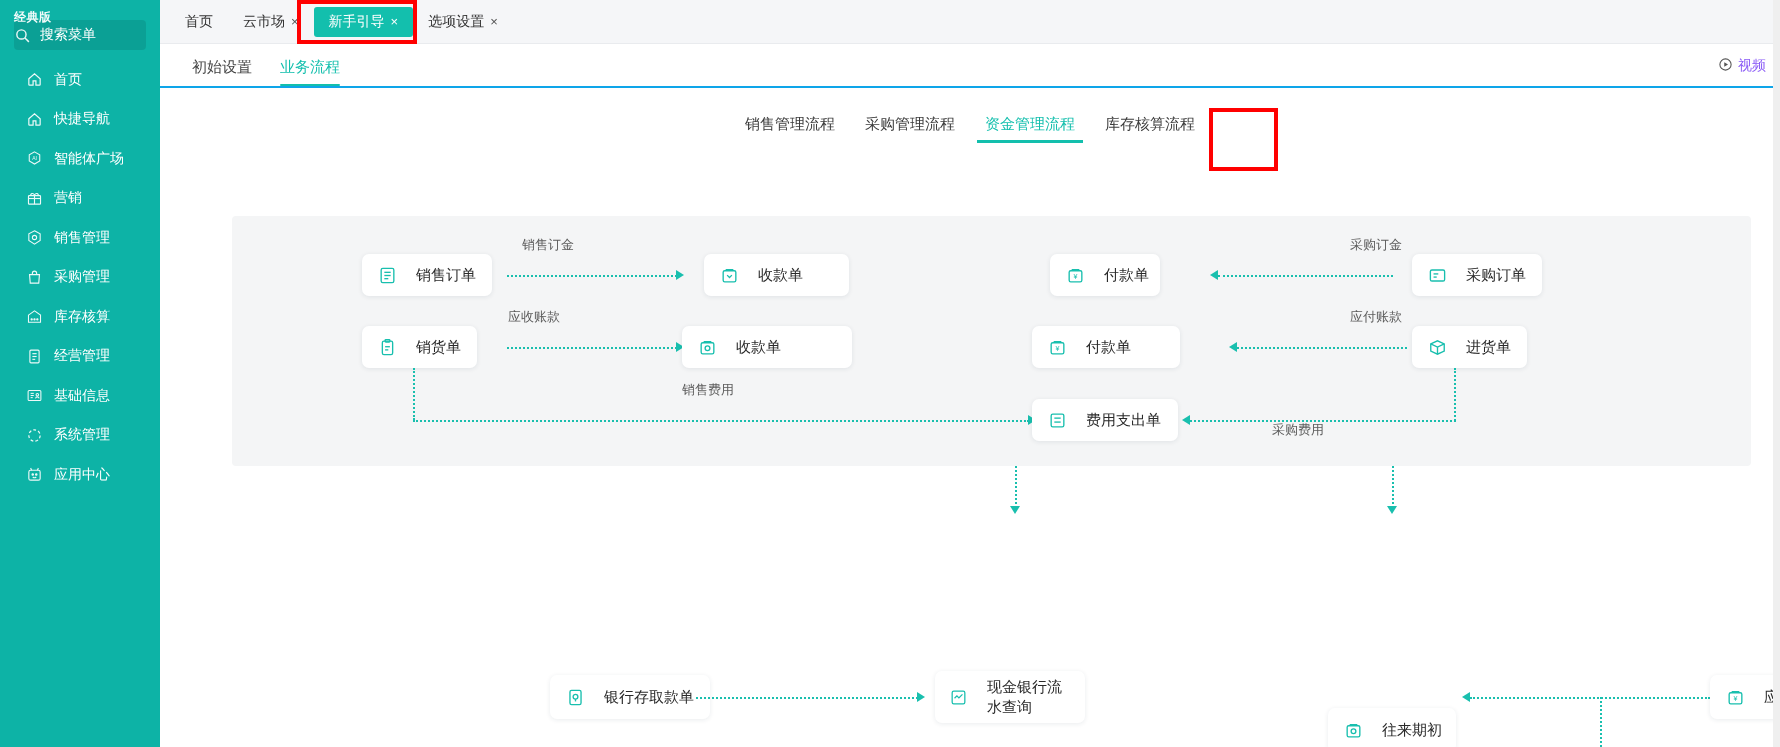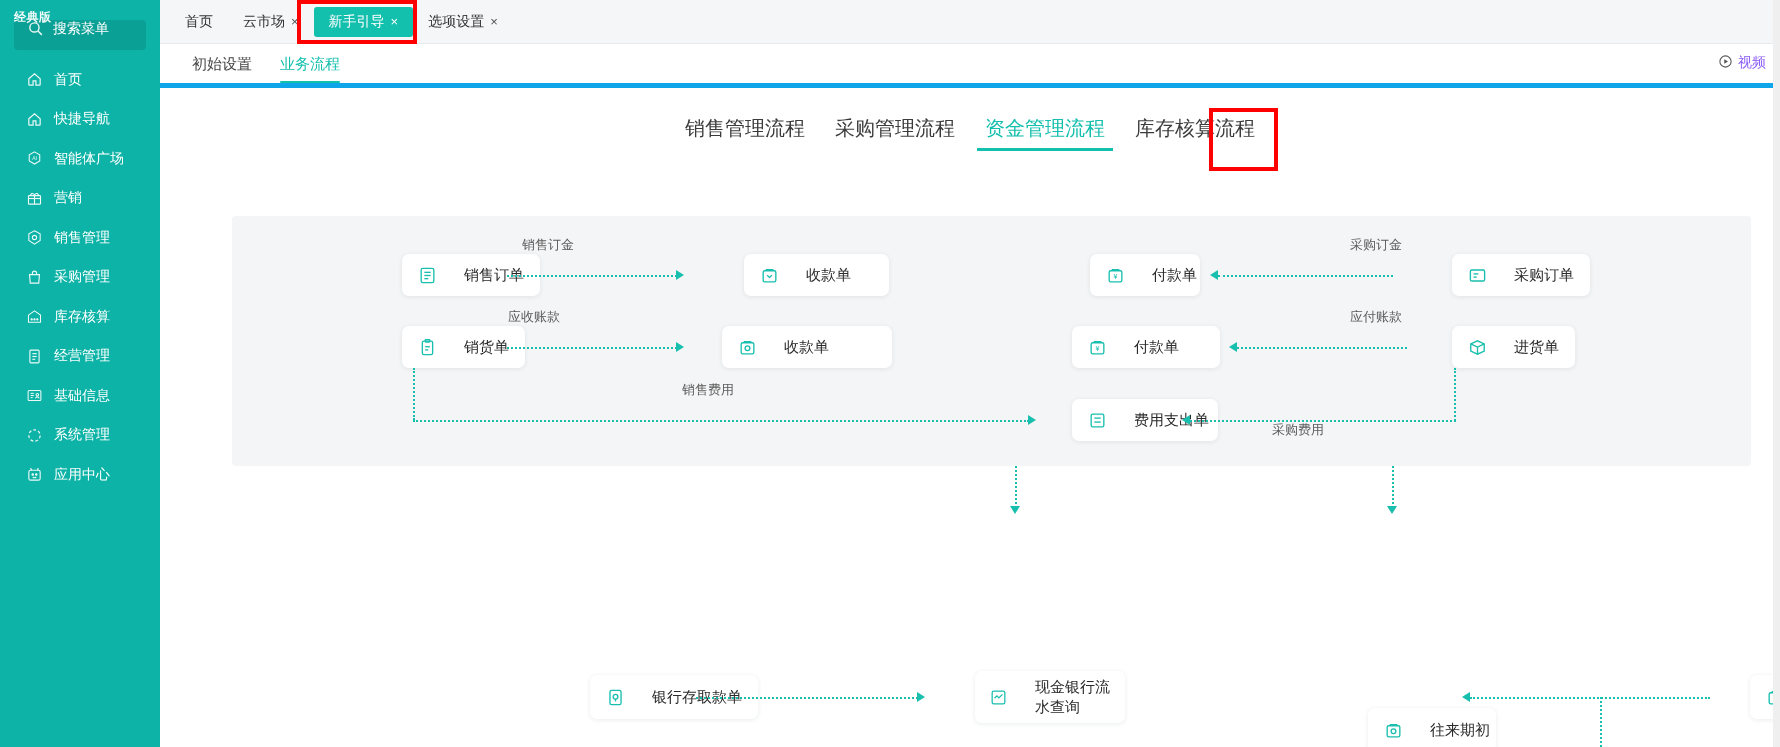--- a/index.html
+++ b/index.html
@@ -21,22 +21,21 @@
   }
   .sidebar-brand {
     color: #ffffff; font-size: 12px; font-weight: bold;
     padding: 10px 0 2px 14px; height: 16px; line-height: 14px;
     letter-spacing: .5px; opacity: .95;
   }
   .search-menu {
     margin: 4px 14px 10px 14px;
     height: 30px; border-radius: 4px;
     background: rgba(0,0,0,0.10);
-    display: flex; align-items: flex-start; gap: 9px;
-    padding-left: 13px;
+    display: flex; align-items: center; gap: 9px;
   }
   .search-menu .lbl { color:#fff; font-size: 14px; }
   .nav-list { display: flex; flex-direction: column; }
   .nav-item {
     height: 39.5px;
     display: flex; align-items: center; gap: 11px;
     padding-left: 26px;
     color: #ffffff; font-size: 14px;
     cursor: pointer;
   }
@@ -68,21 +67,21 @@
   }
   .tab.active { background: #13BFAD; color: #ffffff; }
   .tab .tclose { font-size: 13px; opacity: .85; }
   .tab.active .tclose { opacity: 1; }
 
   
   .subnav {
     height: 44px; flex: 0 0 44px; background: #fff;
     display: flex; align-items: flex-end; gap: 28px;
     padding: 0 0 0 32px;
-    border-bottom: 5px solid #0ea5e9;
+    border-bottom: 2px solid #0ea5e9;
     position: relative;
     text-align: right;
   }
   .subnav-item {
     font-size: 15px; color: #444; padding-bottom: 9px; cursor: pointer;
     position: relative;
   }
   .subnav-item.active { color: #13BFAD; }
   .subnav-item.active::after {
     content: ""; position: absolute; left: 0; right: 0; bottom: 0;
@@ -99,21 +98,21 @@
     flex: 1 1 auto; position: relative; background: #fff;
     overflow: hidden;
   }
 
   
   .flowtabs {
     display: flex; gap: 22px; justify-content: center;
     padding-top: 27px;
   }
   .flowtab {
-    font-size: 20px; color: #3b3b3b; cursor: pointer;
+    font-size: 15px; color: #3b3b3b; cursor: pointer;
     padding: 0 4px 9px 4px; position: relative; white-space: nowrap;
   }
   .flowtab.active { color: #13BFAD; }
   .flowtab.active::after {
     content:""; position:absolute; left:-4px; right:-4px; bottom:0;
     height: 3px; background: #13BFAD;
   }
 
   
   .redbox {
@@ -126,26 +125,25 @@
     position: absolute; left: 72px; top: 128px;
     width: 1519px; height: 250px;
     background: #f4f5f6; border-radius: 4px;
   }
 
   .node {
     position: absolute;
     background: #ffffff;
     border-radius: 7px;
     box-shadow: 0 1px 5px rgba(20,40,70,.09);
-    display: flex; align-items: center; gap: 27px;
+    display: flex; align-items: center; gap: 19px;
     padding: 0 16px;
     font-size: 15px; color: #2a2a2a;
     cursor: pointer;
     white-space: nowrap;
-    margin-left: 40px;
   }
   .node .nico { width: 19px; height: 19px; flex: 0 0 19px; }
   .node .nico svg { display:block; }
   .node.twoline { align-items: center; padding: 0 14px; }
   .node.twoline .nlabel { white-space: normal; line-height: 20px; }
 
   
   .hline, .vline {
     position: absolute; pointer-events: none;
   }

